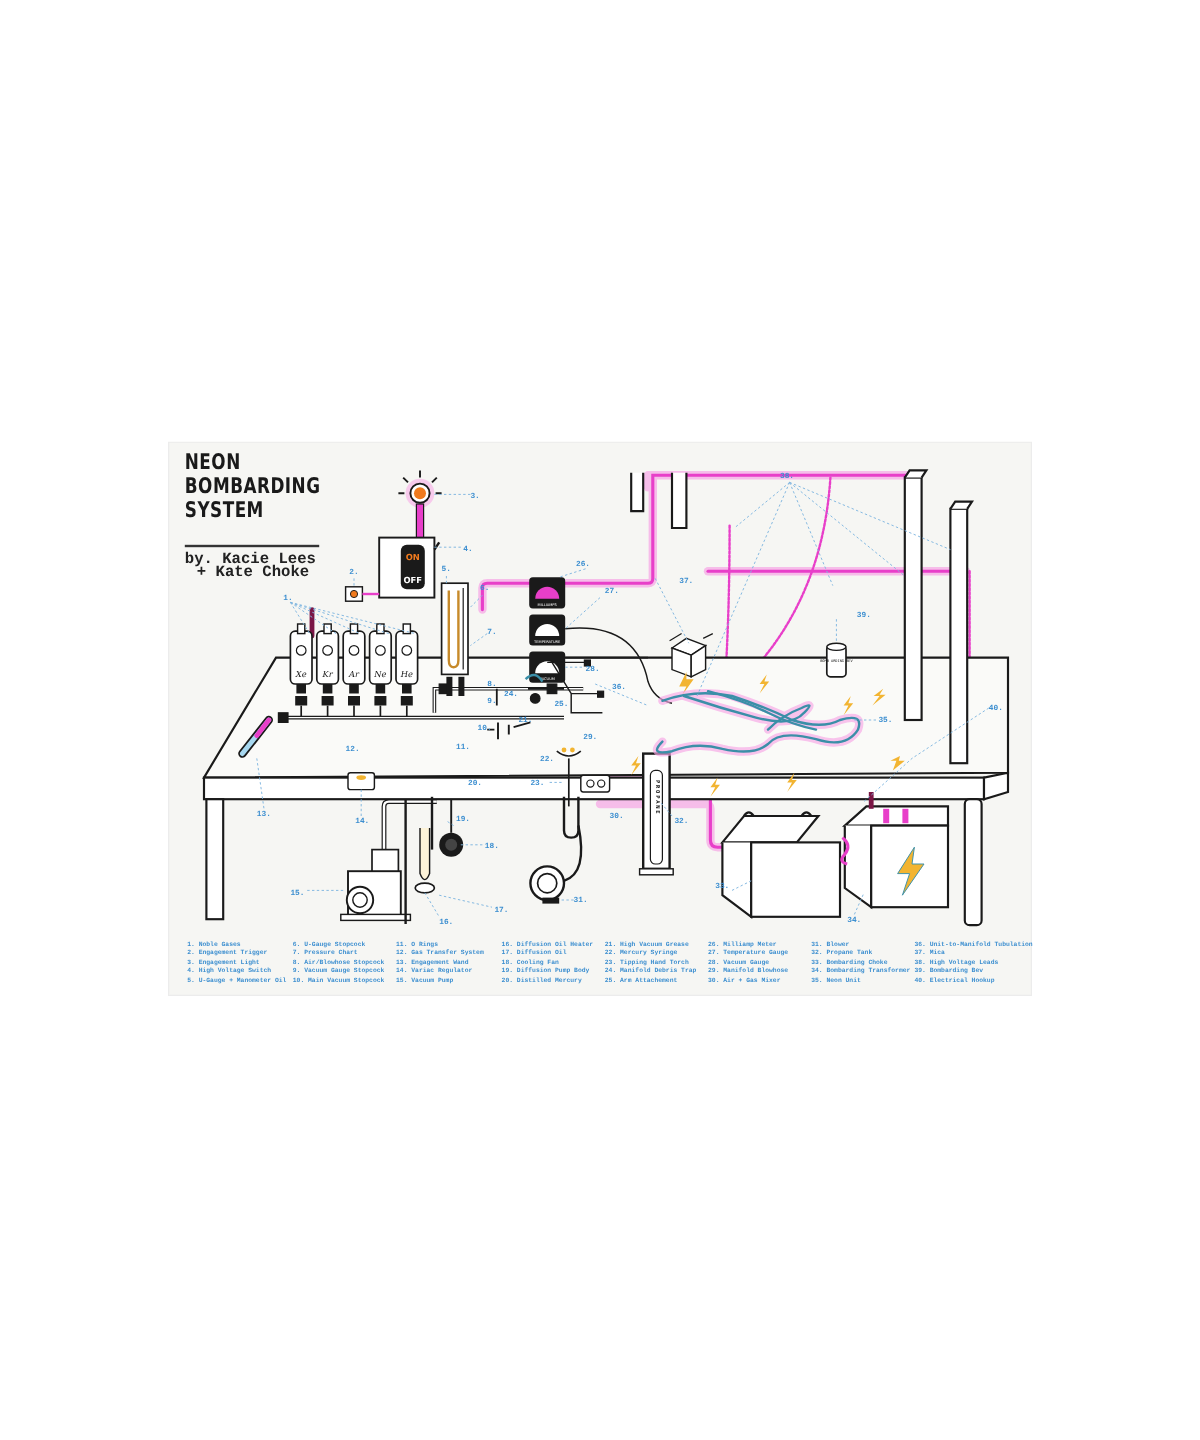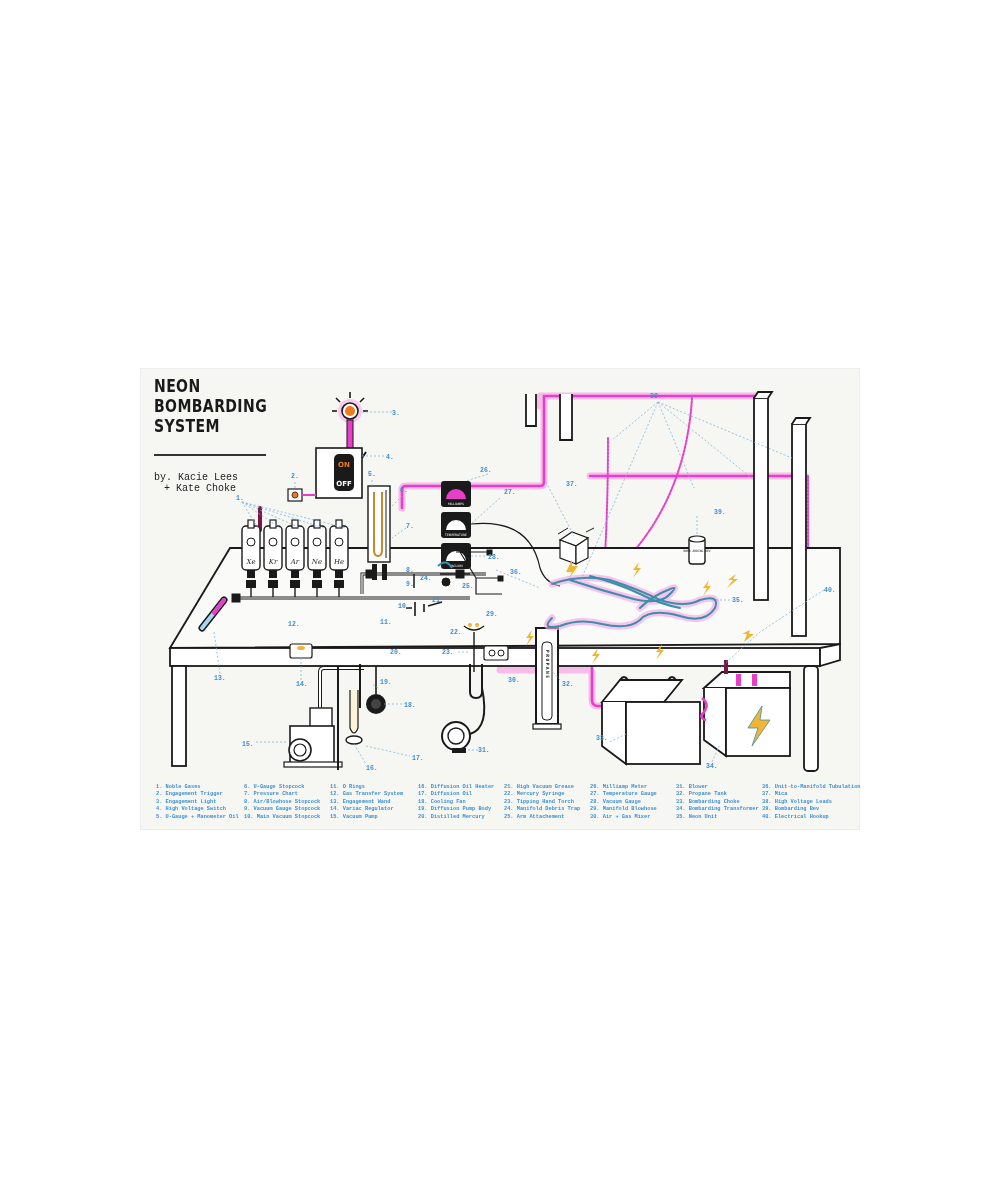--- a/index.html
+++ b/index.html
@@ -1,21 +1,21 @@
 <!DOCTYPE html>
 <html><head>
 <meta charset="utf-8">
 <style>
   html,body{margin:0;padding:0;background:#ffffff;}
   body{width:1000px;height:1200px;position:relative;overflow:hidden;font-family:"DejaVu Sans Mono","Liberation Mono",monospace;}
   .poster{position:absolute;left:140px;top:368px;width:720px;height:462px;background:#f6f6f3;box-shadow:0 0 0 1px #ececec inset;}
   .title{position:absolute;left:14px;top:8px;font-family:"DejaVu Sans","Liberation Sans",sans-serif;font-weight:bold;font-size:18px;line-height:20px;letter-spacing:0.5px;color:#1a1a1a;transform:scaleX(0.78);transform-origin:left top;}
   .title div{white-space:nowrap;}
   .rule{position:absolute;left:14px;top:86px;width:112px;height:2px;background:#333;}
-  .byline{position:absolute;left:14px;top:104px;font-family:"Liberation Mono","DejaVu Sans Mono",monospace;font-weight:normal;font-size:10px;line-height:11px;color:#222;}
+  .byline{position:absolute;left:14px;top:92px;font-family:"Liberation Mono","DejaVu Sans Mono",monospace;font-weight:bold;font-size:13px;line-height:11px;color:#222;}
   .byline .l2{padding-left:10px;}
   svg.diagram{position:absolute;left:0;top:0;}
   .legend{position:absolute;left:16px;top:416px;width:700px;display:flex;gap:0;}
   .legend .col{flex:0 0 auto;font-family:"Liberation Mono","DejaVu Sans Mono",monospace;font-size:5.3px;line-height:7.4px;color:#3d8fd0;font-weight:bold;white-space:nowrap;}
   .lbl{font-family:"Liberation Mono","DejaVu Sans Mono",monospace;font-size:6.5px;fill:#3d8fd0;font-weight:bold;}
 </style>
 </head>
 <body>
 
 <div class="poster">

